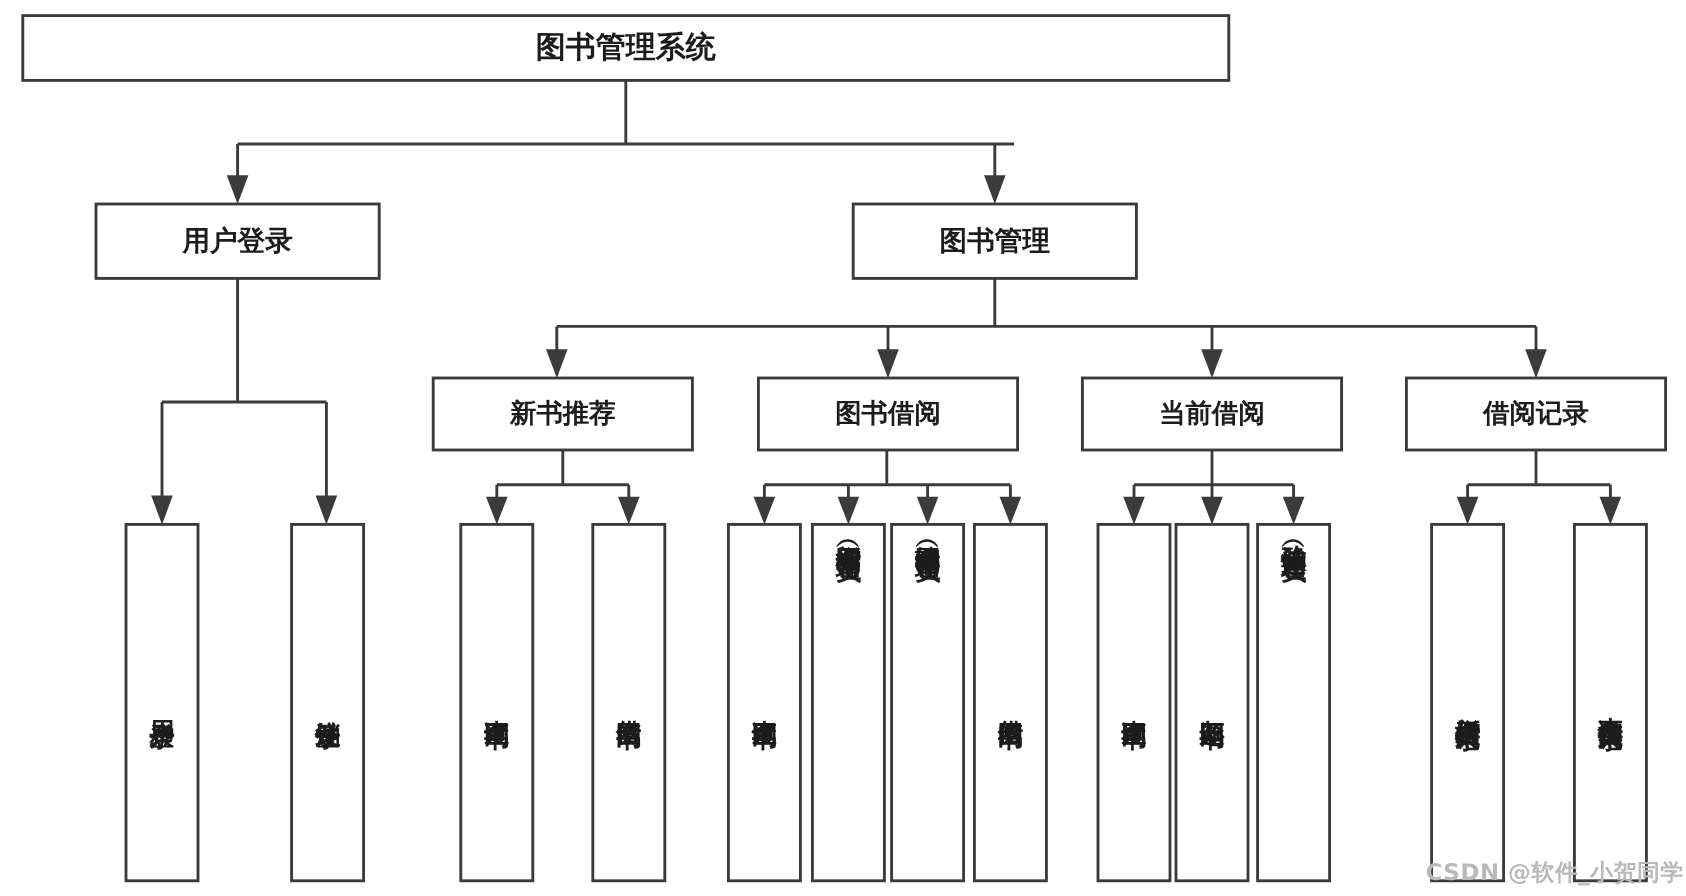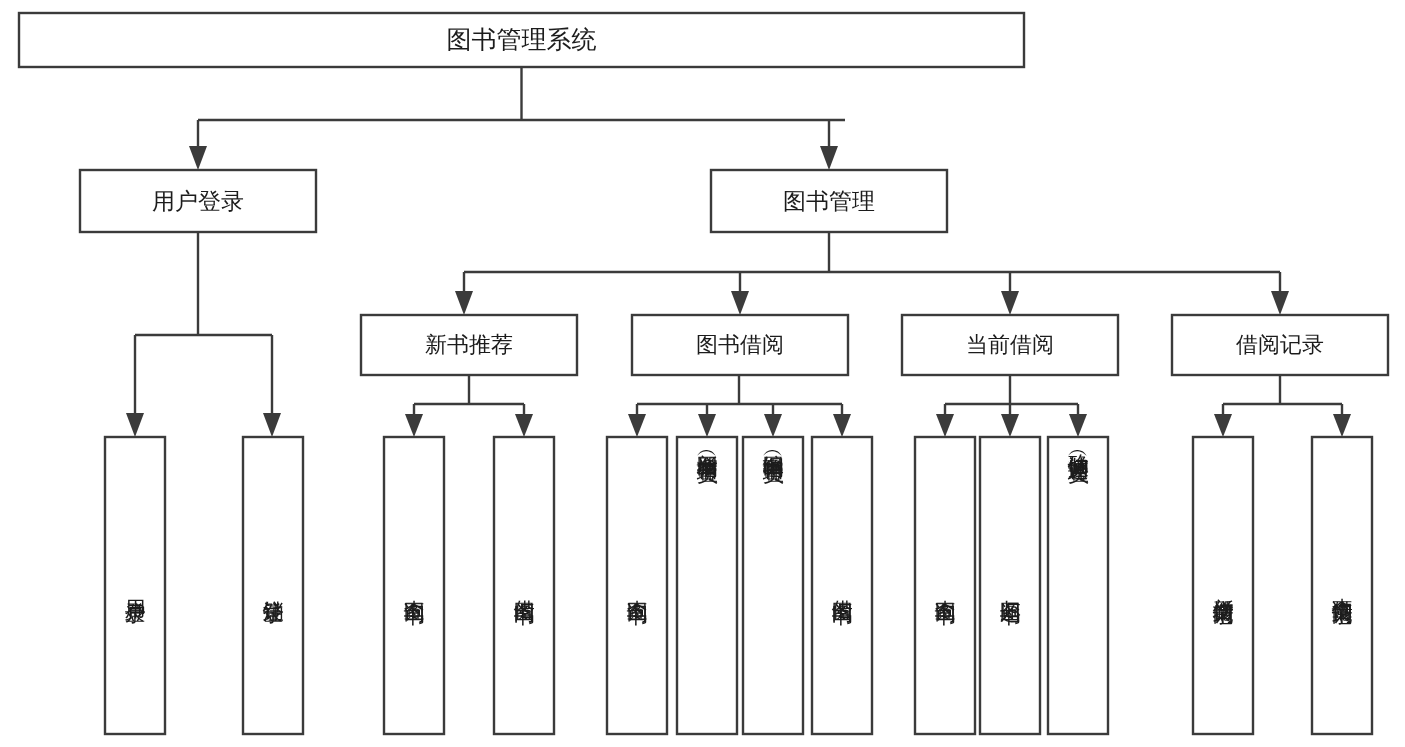--- a/index.html
+++ b/index.html
@@ -10,20 +10,21 @@
   }
   body {
     font-family: "DejaVu Sans", "Liberation Sans", sans-serif;
   }
   #diagram-root {
     position: relative;
     width: 1405px;
     height: 747px;
     background: #ffffff;
     overflow: hidden;
+    font-weight: bold;
   }
   svg.diagram-canvas {
     position: absolute;
     top: 0;
     left: 0;
     width: 1405px;
     height: 747px;
     display: block;
   }
   .node-box {
@@ -271,14 +272,15 @@
     <span class="leaf-label">确认归还（管理员）</span>
   </div>
 
   <div class="leaf-label-wrap" style="left:1193px; top:437px; width:60px; height:297px;">
     <span class="leaf-label">新增借阅记录</span>
   </div>
   <div class="leaf-label-wrap" style="left:1312px; top:437px; width:60px; height:297px;">
     <span class="leaf-label">查询借阅记录</span>
   </div>
 
+  <div class="watermark">CSDN @软件_小贺同学</div>
 
 </div>
 
 </body></html>

